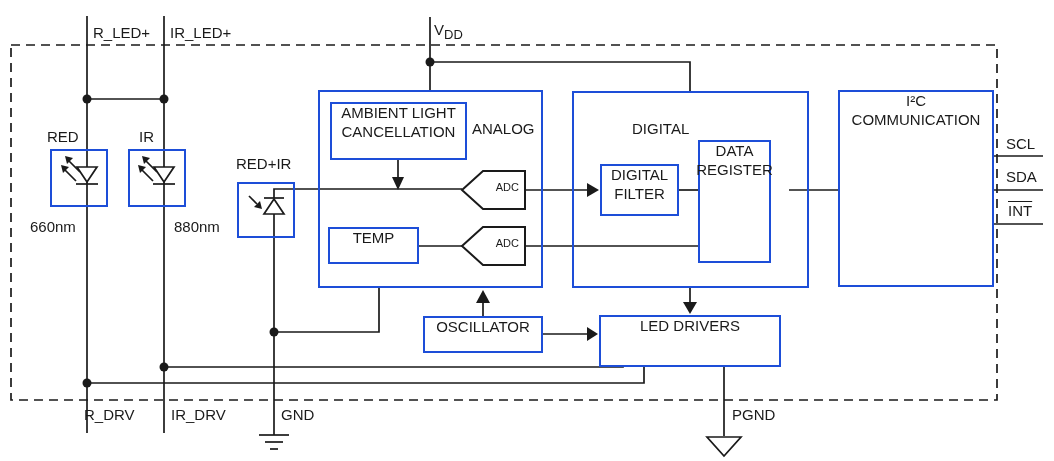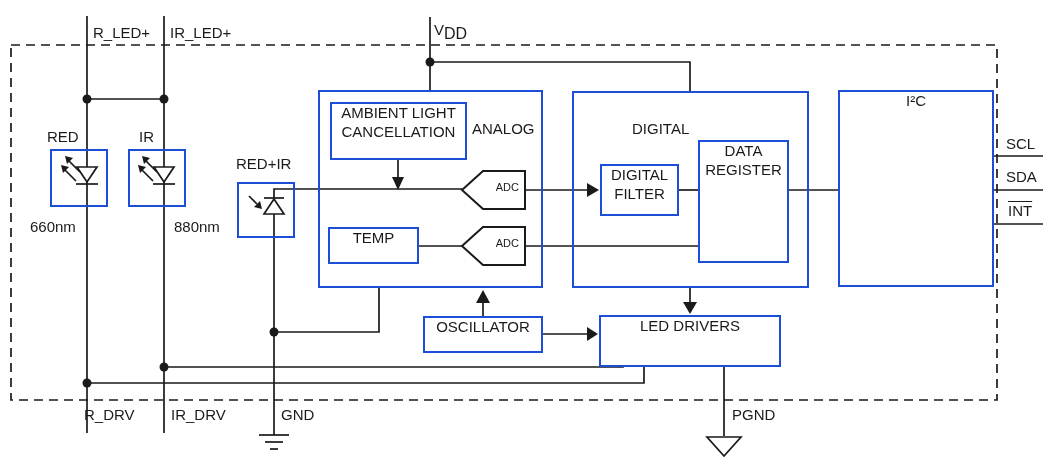--- a/index.html
+++ b/index.html
@@ -8,21 +8,21 @@
     font-family:"Liberation Sans", sans-serif;color:#1a1a1a;overflow:hidden;
   }
   svg.wires{position:absolute;left:0;top:0;width:1054px;height:461px;}
   .box{
     position:absolute;border:2px solid #1d4ed8;background:#ffffff;
     display:flex;align-items:flex-start;justify-content:center;text-align:center;
     font-size:15px;line-height:1.25;box-sizing:border-box;
   }
   .box.transparent{background:transparent;}
   .lbl{position:absolute;font-size:15px;white-space:nowrap;}
-  sub.vdd{font-size:16px;}
+  sub.vdd{font-size:13px;}
   .overline{text-decoration:overline;}
   .adc-text{
     position:absolute;width:50px;text-align:right;font-size:11px;
   }
   .wrap-label{padding:0 2px;}
 </style>
 </head>
 <body>
 
 <div class="stage">
@@ -135,27 +135,28 @@
     <span class="wrap-label">AMBIENT LIGHT CANCELLATION</span>
   </div>
   <div class="box" style="left:328px;top:227px;width:91px;height:37px;">
     <span>TEMP</span>
   </div>
 
   <div class="box transparent" style="left:572px;top:91px;width:237px;height:197px;"></div>
   <div class="box" style="left:600px;top:164px;width:79px;height:52px;">
     <span class="wrap-label">DIGITAL FILTER</span>
   </div>
-  <div class="box" style="left:698px;top:140px;width:91px;height:123px;">
+  <div class="box" style="left:698px;top:140px;width:73px;height:123px;">
     <span class="wrap-label">DATA REGISTER</span>
   </div>
 
   <div class="box" style="left:838px;top:90px;width:156px;height:197px;">
     <span>
       <span style="display:block;">I²C</span>
+      <span style="display:block;">COMMUNICATION</span>
     </span>
   </div>
 
   <div class="box" style="left:423px;top:316px;width:120px;height:37px;">
     <span>OSCILLATOR</span>
   </div>
   <div class="box" style="left:599px;top:315px;width:182px;height:52px;">
     <span>LED DRIVERS</span>
   </div>
 

